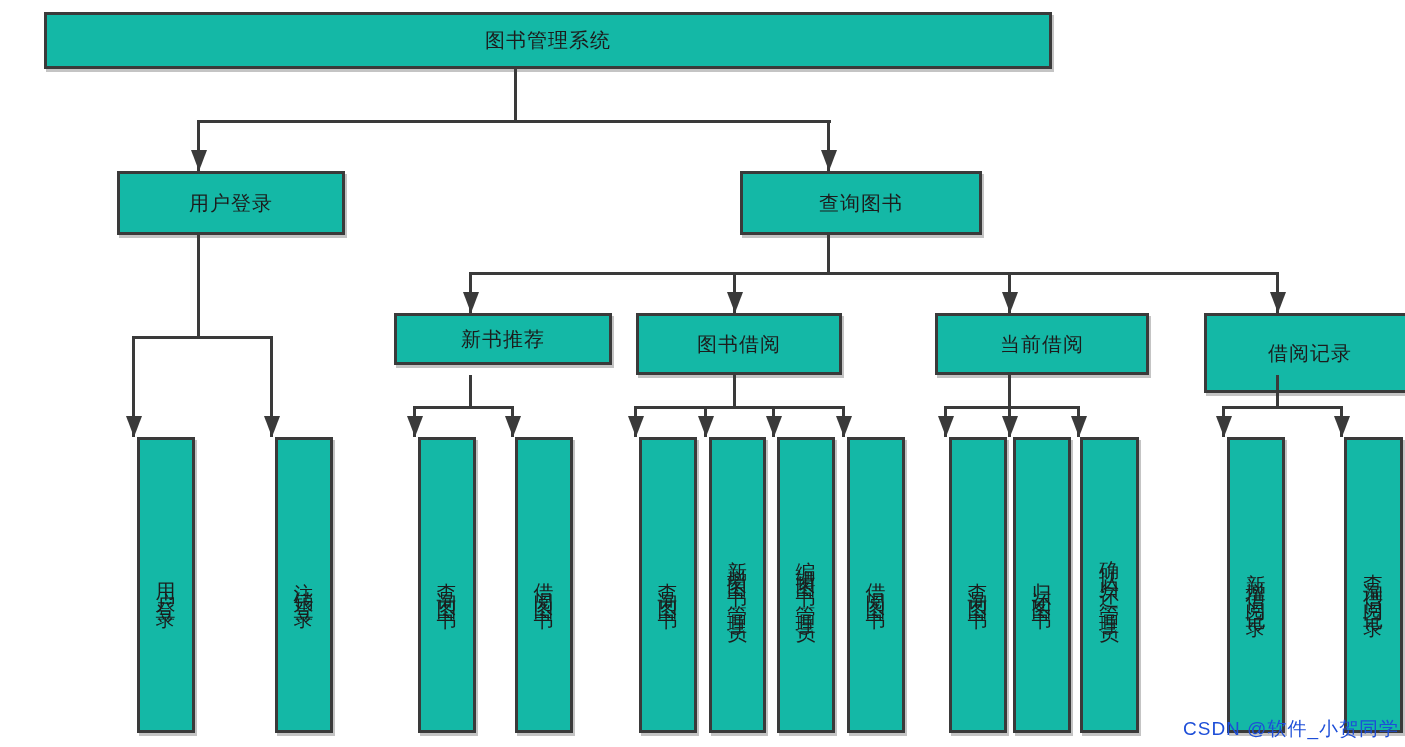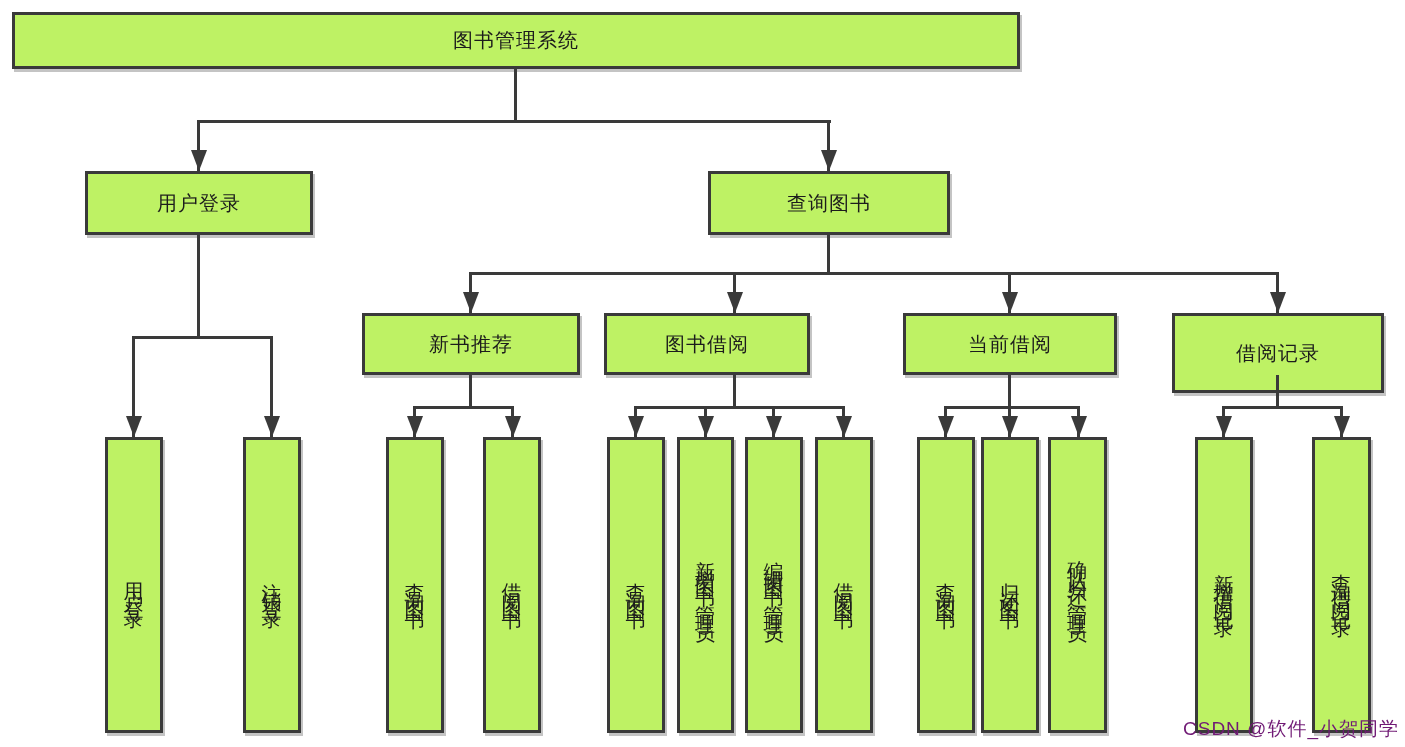--- a/index.html
+++ b/index.html
@@ -6,26 +6,27 @@
   .stage{
     position:relative;
     width:1405px;height:747px;
     background:#ffffff;
     font-family:"Liberation Sans","DejaVu Sans",sans-serif;
     overflow:hidden;
   }
   .box{
     position:absolute;
     box-sizing:border-box;
-    background:#bef264;
+    background:#14b8a6;
     border:3px solid #3a3a3a;
     box-shadow:2px 3px 0 rgba(125,125,125,.45);
     display:flex;align-items:center;justify-content:center;
     color:#1c1c1c;
     font-size:20px;
+    margin-left:32px;
   }
   .hbox span{letter-spacing:1px;white-space:nowrap;}
   .vbox span{
     writing-mode:vertical-rl;
     letter-spacing:9px;
     line-height:1;
     white-space:nowrap;
   }
   .vline{position:absolute;width:3px;background:#3a3a3a;}
   .hline{position:absolute;height:3px;background:#3a3a3a;}
@@ -37,21 +38,21 @@
     transform:translateX(-50%);
     width:0;height:0;
     border-left:8px solid transparent;
     border-right:8px solid transparent;
     border-top:21px solid #3a3a3a;
   }
   .watermark{
     position:absolute;
     left:1183px;top:716px;
     font-size:19px;
-    color:#701a75;
+    color:#1d4ed8;
     letter-spacing:1px;
     white-space:nowrap;
   }
 </style>
 </head>
 <body>
 
 <div class="stage">
 
   <div class="box hbox" style="left:12px;top:12px;width:1008px;height:57px">
@@ -75,21 +76,21 @@
   <div class="arrow" style="left:132px;top:336px;height:101px"></div>
   <div class="arrow" style="left:270px;top:336px;height:101px"></div>
 
   <div class="vline" style="left:827px;top:235px;height:40px"></div>
   <div class="hline" style="left:469px;top:272px;width:810px"></div>
   <div class="arrow" style="left:469px;top:272px;height:41px"></div>
   <div class="arrow" style="left:733px;top:272px;height:41px"></div>
   <div class="arrow" style="left:1008px;top:272px;height:41px"></div>
   <div class="arrow" style="left:1276px;top:272px;height:41px"></div>
 
-  <div class="box hbox" style="left:362px;top:313px;width:218px;height:62px">
+  <div class="box hbox" style="left:362px;top:313px;width:218px;height:52px">
     <span>新书推荐</span>
   </div>
   <div class="box hbox" style="left:604px;top:313px;width:206px;height:62px">
     <span>图书借阅</span>
   </div>
   <div class="box hbox" style="left:903px;top:313px;width:214px;height:62px">
     <span>当前借阅</span>
   </div>
   <div class="box hbox" style="left:1172px;top:313px;width:212px;height:80px">
     <span>借阅记录</span>

